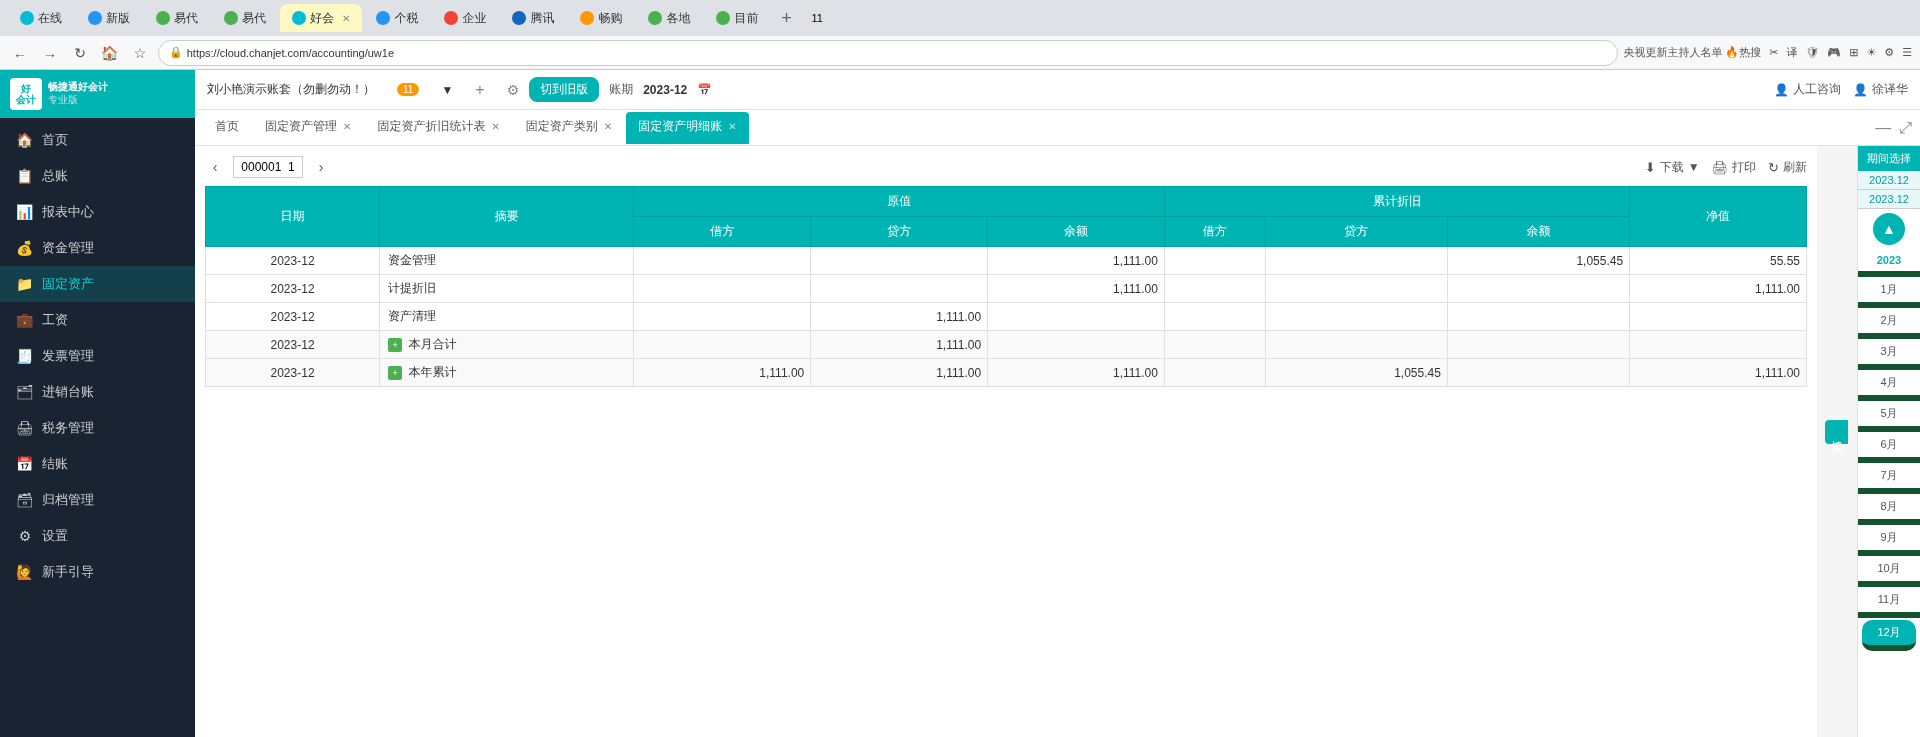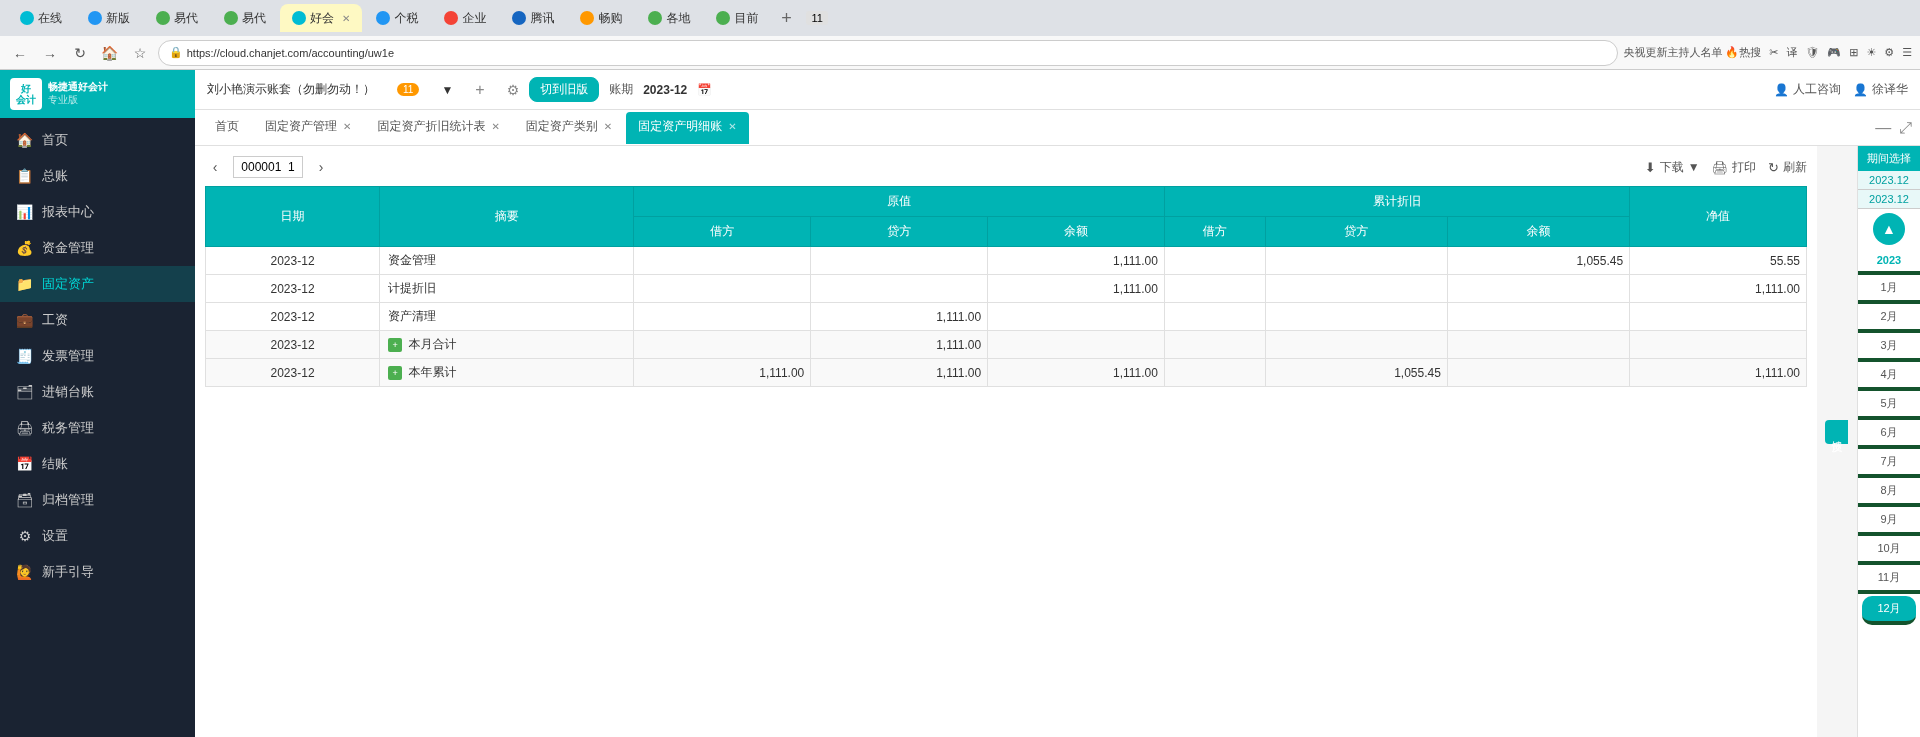--- a/index.html
+++ b/index.html
@@ -76,21 +76,21 @@
     .ledger-table th { background: #00b4b4; color: #fff; text-align: center; padding: 6px 4px; border: 1px solid #00a0a0; font-weight: normal; }
     .ledger-table td { text-align: center; padding: 5px 6px; border: 1px solid #e0e0e0; color: #333; }
     .ledger-table .text-right { text-align: right; }
     .ledger-table .summary-row td { background: #f9f9f9; }
     .summary-icon { width: 14px; height: 14px; background: #4caf50; color: #fff; border-radius: 2px; display: inline-flex; align-items: center; justify-content: center; font-size: 9px; margin-right: 3px; }
 
     
     .period-panel { width: 63px; background: #fff; border-left: 1px solid #e0e0e0; display: flex; flex-direction: column; overflow-y: auto; margin-left: 40px; }
     .period-title { background: #00b4b4; color: #fff; text-align: center; padding: 5px 2px; font-size: 11px; writing-mode: horizontal-tb; }
     .period-selected { background: #e8f8f8; color: #00a0a0; font-size: 11px; text-align: center; padding: 3px 2px; border-bottom: 1px solid #ccc; }
-    .period-item { text-align: center; padding: 5px 4px; font-size: 11px; color: #555; cursor: pointer; border-bottom: 4px solid #14532d; }
+    .period-item { text-align: center; padding: 5px 4px; font-size: 11px; color: #555; cursor: pointer; border-bottom: 6px solid #14532d; }
     .period-item.active { background: #00b4b4; color: #fff; border-radius: 10px; margin: 2px 4px; }
     .period-scroll-btn { width: 32px; height: 32px; background: #00b4b4; border-radius: 50%; display: flex; align-items: center; justify-content: center; color: #fff; cursor: pointer; font-size: 14px; margin: 4px auto; }
 
     
     .feedback-btn { position: fixed; right: 75px; top: 390px; background: #00b4b4; color: #fff; border-radius: 4px 0 0 4px; writing-mode: vertical-rl; padding: 8px 4px; font-size: 11px; cursor: pointer; z-index: 100; }
   </style>
 </head>
 <body>
 
 <div class="browser-chrome">

